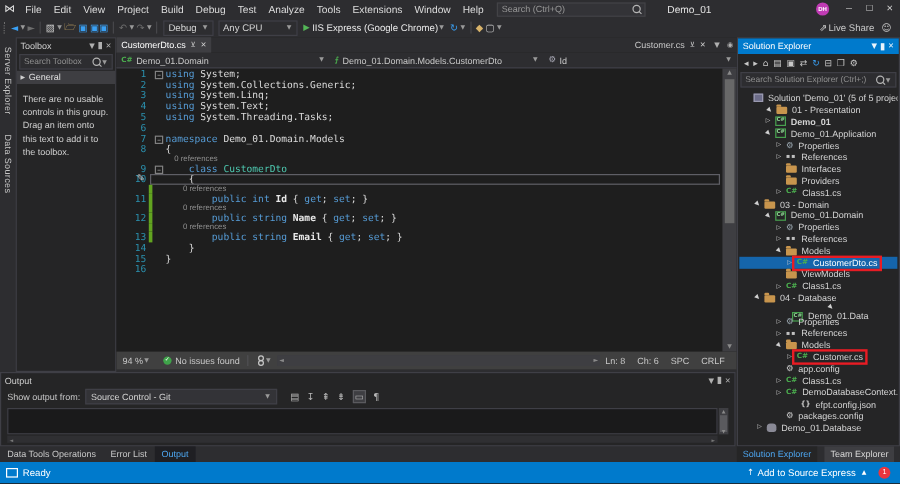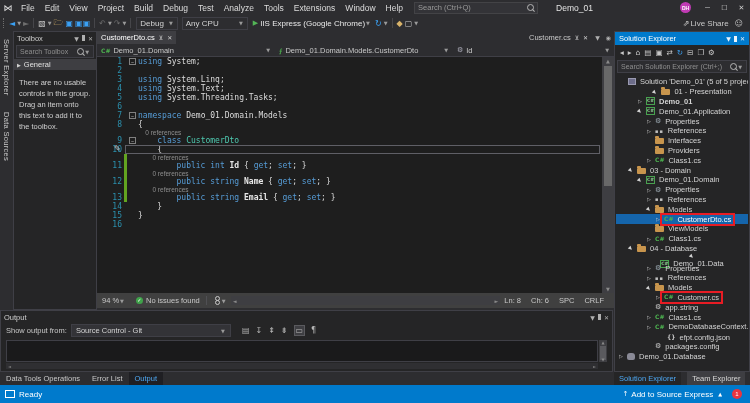--- a/index.html
+++ b/index.html
@@ -294,20 +294,21 @@
           <span class="gut">1</span>
           <span class="bar"></span>
           <span class="fold"><span class="foldbox">−</span></span>
           <span class="ctext"><span class="c-k">using</span><span class="c-p"> System;</span></span>
         </div>
         <div class="crow">
           <span class="bp"></span>
           <span class="gut">2</span>
           <span class="bar"></span>
           <span class="fold"></span>
+          <span class="ctext"><span class="c-k">using</span><span class="c-p"> System.Collections.Generic;</span></span>
         </div>
         <div class="crow">
           <span class="bp"></span>
           <span class="gut">3</span>
           <span class="bar"></span>
           <span class="fold"></span>
           <span class="ctext"><span class="c-k">using</span><span class="c-p"> System.Linq;</span></span>
         </div>
         <div class="crow">
           <span class="bp"></span>
@@ -525,21 +526,21 @@
         <span class="dd ic">▼</span>
     </div>
     <div class="setree" id="setree">
         <div class="trow" style="padding-left: 2px;">
           <span class="arr ic"></span>
           <span class="wrap">
             <span class="ti ti-sol"></span>
             <span class="lbl">Solution 'Demo_01' (5 of 5 projects)</span>
           </span>
         </div>
-        <div class="trow" style="padding-left: 21px; justify-content: center;">
+        <div class="trow" style="padding-left: 21px;">
           <span class="arr ic exp">▶</span>
           <span class="wrap">
             <span class="ti ti-folder"></span>
             <span class="lbl">01 - Presentation</span>
           </span>
         </div>
         <div class="trow bold" style="padding-left: 20px;">
           <span class="arr ic">▷</span>
           <span class="wrap">
             <span class="ti ti-csproj">C#</span>
@@ -683,21 +684,21 @@
           <span class="arr ic">▷</span>
           <span class="wrap">
             <span class="ti ti-csfile">C#</span>
             <span class="lbl">Customer.cs</span>
           </span>
         </div>
         <div class="trow" style="padding-left: 29px;">
           <span class="arr ic"></span>
           <span class="wrap">
             <span class="ti ti-config">⚙</span>
-            <span class="lbl">app.string</span>
+            <span class="lbl">app.config</span>
           </span>
         </div>
         <div class="trow" style="padding-left: 29px;">
           <span class="arr ic">▷</span>
           <span class="wrap">
             <span class="ti ti-csfile">C#</span>
             <span class="lbl">Class1.cs</span>
           </span>
         </div>
         <div class="trow" style="padding-left: 29px;">
@@ -714,21 +715,21 @@
             <span class="lbl">efpt.config.json</span>
           </span>
         </div>
         <div class="trow" style="padding-left: 29px;">
           <span class="arr ic"></span>
           <span class="wrap">
             <span class="ti ti-config">⚙</span>
             <span class="lbl">packages.config</span>
           </span>
         </div>
-        <div class="trow" style="padding-left: 1px;">
+        <div class="trow" style="padding-left: 13px;">
           <span class="arr ic">▷</span>
           <span class="wrap">
             <span class="ti ti-dbproj"></span>
             <span class="lbl">Demo_01.Database</span>
           </span>
         </div>
       </div>
   </div>
 
   <div class="setabs" id="setabs">

